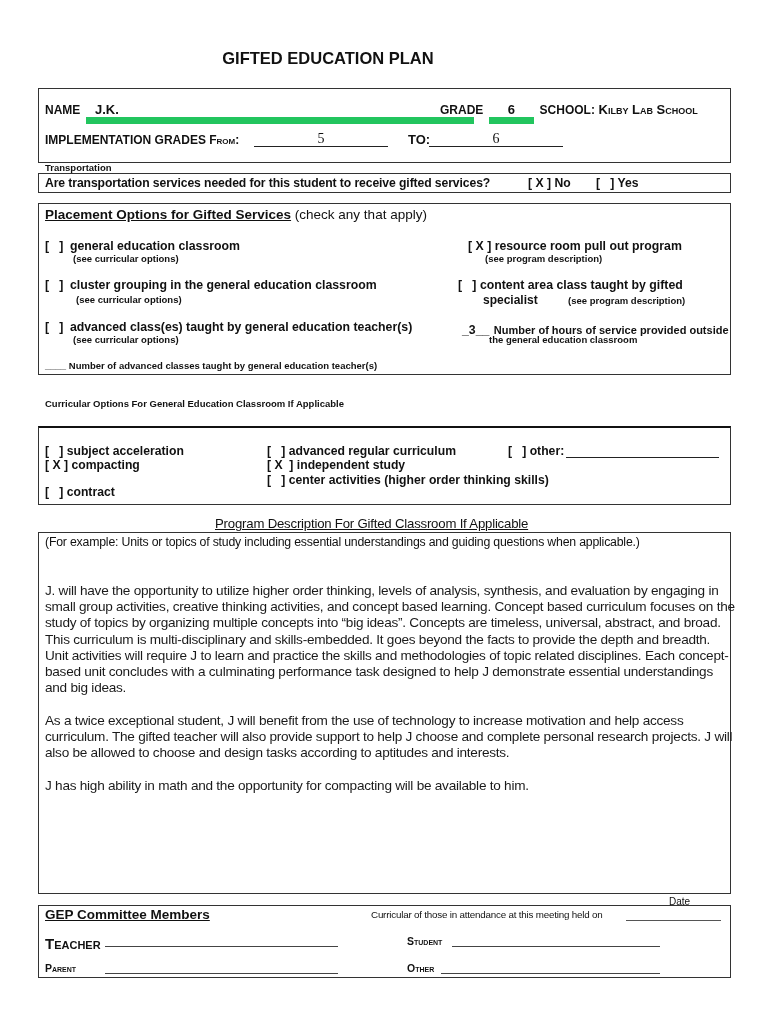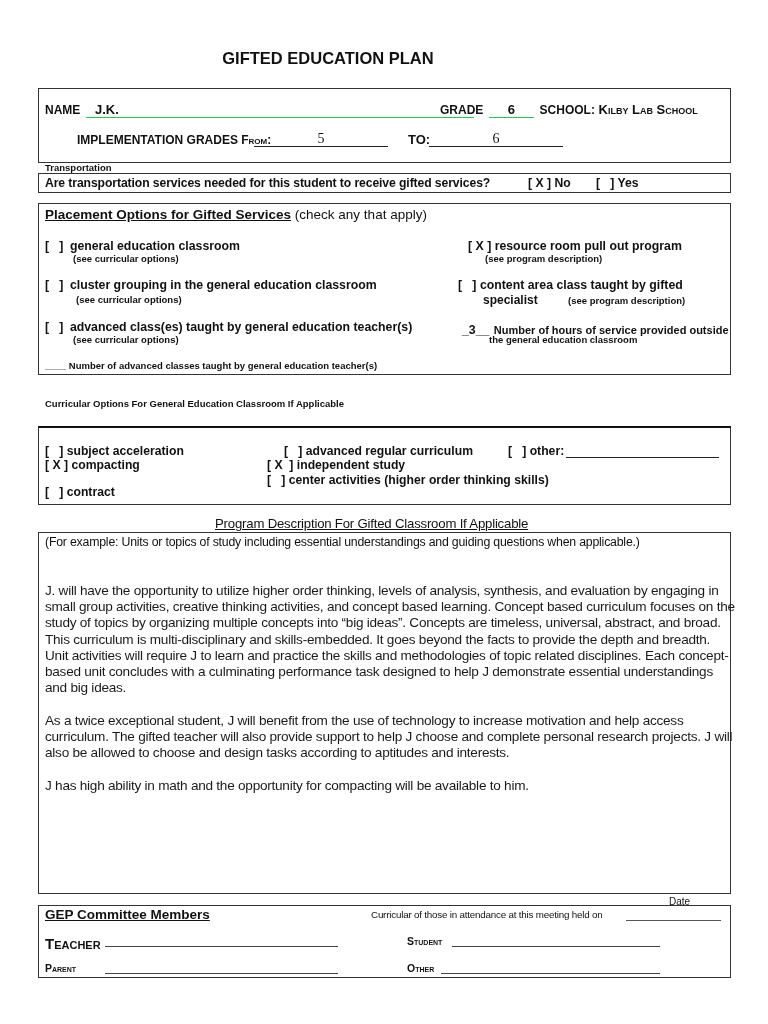--- a/index.html
+++ b/index.html
@@ -4,21 +4,21 @@
 <style>
   html, body { margin:0; padding:0; }
   body { width:768px; height:1024px; background:#ffffff; position:relative; overflow:hidden;
          font-family:"Liberation Sans", sans-serif; color:#111; }
   .abs { position:absolute; white-space:nowrap; }
   .box { position:absolute; border:1.5px solid #333; box-sizing:border-box; }
   .b { font-weight:bold; }
   .sc { font-variant:small-caps; font-weight:bold; }
   .u { text-decoration:underline; }
   .serif { font-family:"Liberation Serif", serif; }
-  .line { display:inline-block; border-bottom:1px solid #22c55e; vertical-align:baseline; }
+  .line { display:inline-block; border-bottom:7px solid #22c55e; vertical-align:baseline; }
   .para { position:absolute; left:45px; width:690px; font-size:13.6px; line-height:16.2px;
           letter-spacing:-0.25px; white-space:normal; color:#1a1a1a; }
 </style>
 </head>
 <body>
 
 <div class="abs b" style="left:0; width:616px; text-align:center; top:49px; font-size:16.5px;margin-left:20px;">GIFTED EDUCATION PLAN</div>
 
 <div class="box" style="left:38px; top:88px; width:693px; height:75px;"></div>
 
@@ -30,21 +30,21 @@
 </div>
 <div class="abs" style="left:440px; top:102px; font-size:13px;">
   <span class="sc" style="font-size:12px;">GRADE</span>
   <span class="line" style="width:45px; margin-left:2px; text-align:center;">
     <span class="b">6</span>
   </span>
   <span class="sc" style="font-size:12px; margin-left:2px;">SCHOOL:</span>
   <span class="sc" style="font-size:13px;">Kilby Lab School</span>
 </div>
 
-<div class="abs" style="left:45px; top:132px; font-size:13px;margin-left:32px;">
+<div class="abs" style="left:45px; top:132px; font-size:13px;">
   <span class="sc" style="font-size:12px;">IMPLEMENTATION GRADES From:</span>
 </div>
 <div class="abs serif" style="left:254px; top:131px; width:134px; border-bottom:1px solid #222; text-align:center; font-size:14px; line-height:15px;">
   <span>5</span>
 </div>
 <div class="abs b" style="left:372px; top:132px; font-size:13px;margin-left:36px;">TO:</div>
 <div class="abs serif" style="left:429px; top:131px; width:134px; border-bottom:1px solid #222; text-align:center; font-size:14px; line-height:15px;">
   <span>6</span>
 </div>
 
@@ -117,21 +117,21 @@
 </div>
 <div class="abs b" style="left:45px; top:458px; font-size:12.2px;">
   <span style="white-space:pre;">[ X ]</span>
   <span>compacting</span>
 </div>
 <div class="abs b" style="left:45px; top:485px; font-size:12.2px;">
   <span style="white-space:pre;">[   ]</span>
   <span>contract</span>
 </div>
 
-<div class="abs b" style="left:267px; top:444px; font-size:12.2px;margin-left:17px;">
+<div class="abs b" style="left:267px; top:444px; font-size:12.2px;">
   <span style="white-space:pre;">[   ]</span>
   <span>advanced regular curriculum</span>
 </div>
 <div class="abs b" style="left:267px; top:458px; font-size:12.2px;">
   <span style="white-space:pre;">[ X  ]</span>
   <span>independent study</span>
 </div>
 <div class="abs b" style="left:267px; top:473px; font-size:12.2px;">
   <span style="white-space:pre;">[   ]</span>
   <span>center activities (higher order thinking skills)</span>

